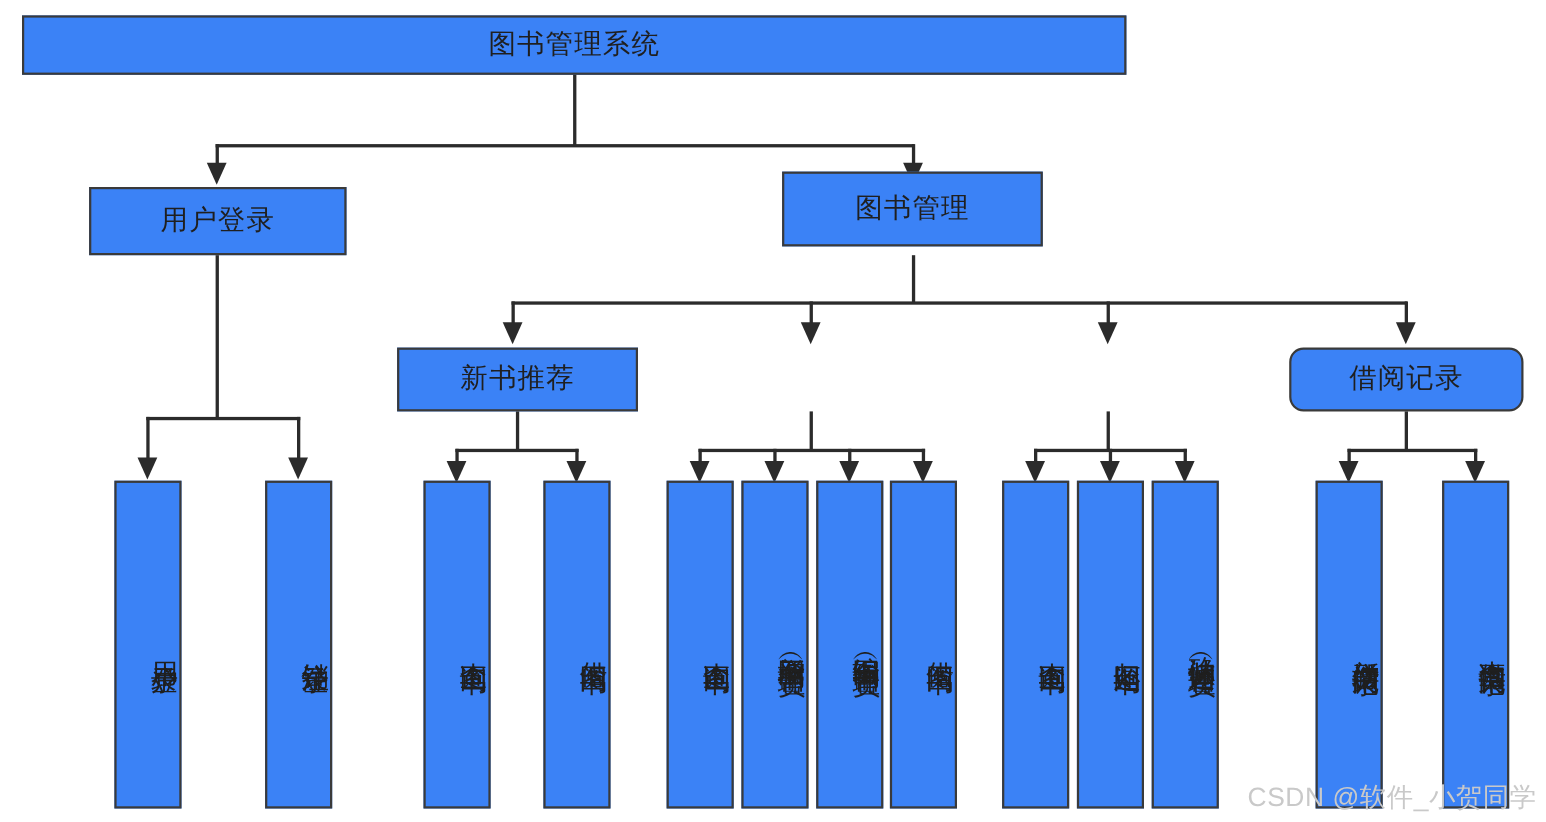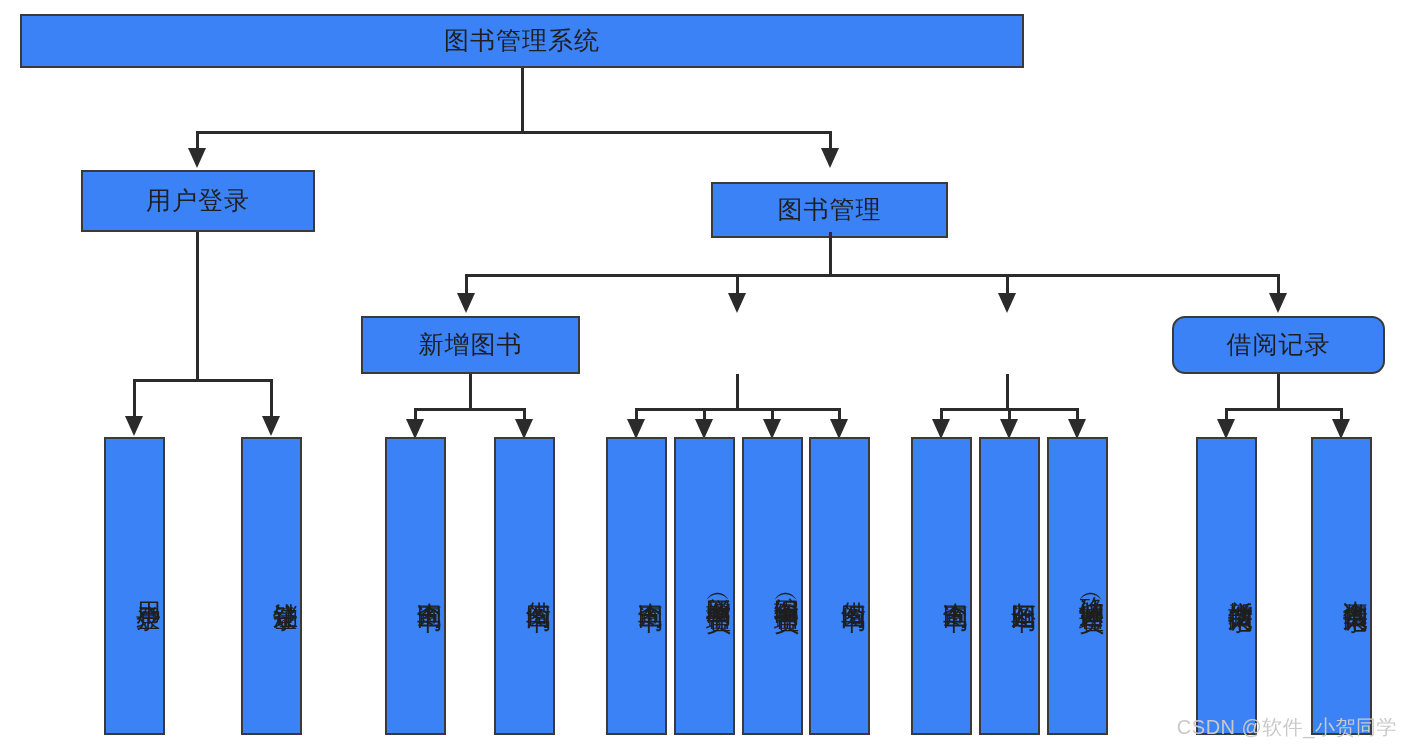--- a/index.html
+++ b/index.html
@@ -63,21 +63,21 @@
     height: 0;
     border-left: 9px solid transparent;
     border-right: 9px solid transparent;
     border-top: 20px solid #2b2b2b;
   }
   
   #watermark {
     position: absolute;
     right: 8px;
     bottom: 6px;
-    font-size: 20px;
+    font-size: 24px;
     color: #c9c9c9;
     letter-spacing: 0.5px;
     white-space: nowrap;
     pointer-events: none;
   }
 </style>
 </head>
 <body>
 
 <div id="canvas">
@@ -91,21 +91,21 @@
   <div class="hline" style="left:196px; top:131px; width:635px;"></div>
 
   <div class="vline" style="left:196px; top:131px; height:18px;"></div>
   <div class="arrow" style="left:188px; top:148px;"></div>
   <div class="vline" style="left:829px; top:131px; height:18px;"></div>
   <div class="arrow" style="left:821px; top:148px;"></div>
 
   <div class="node horiz" style="left:81px; top:170px; width:234px; height:62px;">
     <span>用户登录</span>
   </div>
-  <div class="node horiz" style="left:711px; top:182px; width:237px; height:56px;">
+  <div class="node horiz" style="left:711px; top:156px; width:237px; height:68px;">
     <span>图书管理</span>
   </div>
 
   <div class="vline" style="left:196px; top:232px; height:148px;"></div>
   <div class="hline" style="left:133px; top:379px; width:140px;"></div>
   <div class="vline" style="left:133px; top:379px; height:38px;"></div>
   <div class="arrow" style="left:125px; top:416px;"></div>
   <div class="vline" style="left:270px; top:379px; height:38px;"></div>
   <div class="arrow" style="left:262px; top:416px;"></div>
 
@@ -114,21 +114,21 @@
   <div class="vline" style="left:465px; top:274px; height:20px;"></div>
   <div class="arrow" style="left:457px; top:293px;"></div>
   <div class="vline" style="left:736px; top:274px; height:20px;"></div>
   <div class="arrow" style="left:728px; top:293px;"></div>
   <div class="vline" style="left:1006px; top:274px; height:20px;"></div>
   <div class="arrow" style="left:998px; top:293px;"></div>
   <div class="vline" style="left:1277px; top:274px; height:20px;"></div>
   <div class="arrow" style="left:1269px; top:293px;"></div>
 
   <div class="node horiz" style="left:361px; top:316px; width:219px; height:58px;">
-    <span>新增图书</span>
+    <span>新书推荐</span>
   </div>
   <div class="node horiz" style="left:1172px; top:316px; width:213px; height:58px;border-radius:13px;">
     <span>借阅记录</span>
   </div>
 
   <div class="vline" style="left:469px; top:374px; height:36px;"></div>
   <div class="hline" style="left:414px; top:408px; width:112px;"></div>
   <div class="vline" style="left:414px; top:408px; height:12px;"></div>
   <div class="arrow" style="left:406px; top:419px;"></div>
   <div class="vline" style="left:523px; top:408px; height:12px;"></div>

